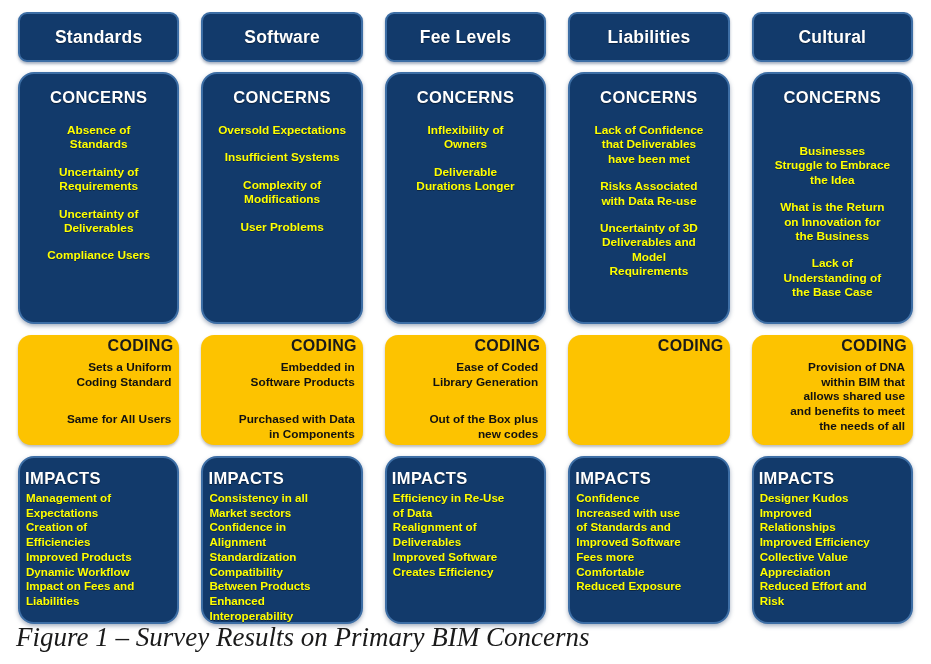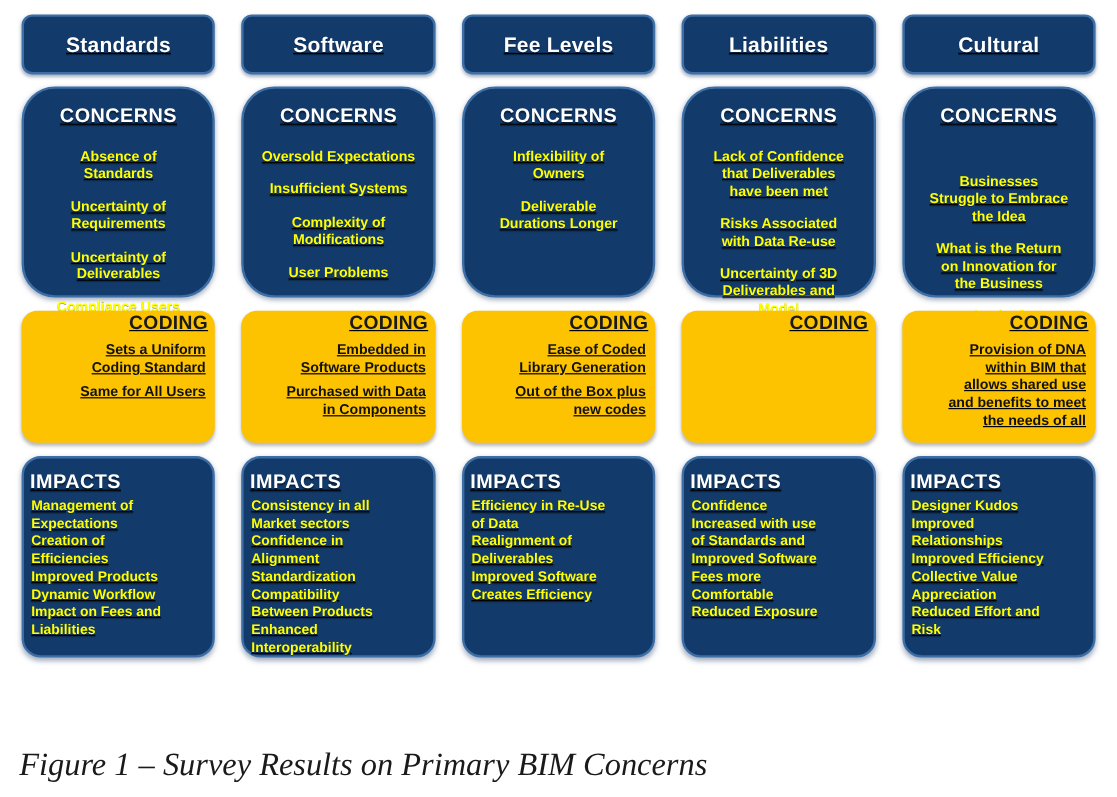--- a/index.html
+++ b/index.html
@@ -21,21 +21,20 @@
     background: #ffffff;
   }
 
   .grid {
     position: absolute;
     left: 18px;
     top: 12px;
     width: 895px;
     display: flex;
     gap: 22px;
-    text-decoration: underline;
   }
 
   .column {
     flex: 1 1 0;
     display: flex;
     flex-direction: column;
   }
 
   
   .header-box {
@@ -52,22 +51,22 @@
   .header-label {
     color: #ffffff;
     font-size: 17.5px;
     font-weight: bold;
     letter-spacing: .2px;
     text-shadow: 0 1px 1px rgba(0,0,0,.45);
   }
 
   
   .concerns-box {
-    height: 176px;
-    border-radius: 28px;
+    height: 252px;
+    border-radius: 16px;
     background: #123a6b;
     border: 2px solid #3d6ea5;
     box-shadow: 0 2px 4px rgba(90,110,140,0.55);
     padding: 14px 8px 8px 8px;
     box-sizing: border-box;
     text-align: center;
     margin-bottom: 11px;
   }
   .concerns-title {
     color: #ffffff;
@@ -104,21 +103,21 @@
     font-size: 16px;
     font-weight: bold;
     letter-spacing: .3px;
     margin-bottom: 5px;
   }
   .coding-item {
     color: #111111;
     font-size: 11.8px;
     font-weight: bold;
     line-height: 1.25;
-    margin-bottom: 6px;
+    margin-bottom: 23px;
     padding: 0 2px;
   }
   .coding-item:last-child { margin-bottom: 0; }
 
   
   .impacts-box {
     height: 168px;
     border-radius: 16px;
     background: #123a6b;
     border: 2px solid #3d6ea5;

